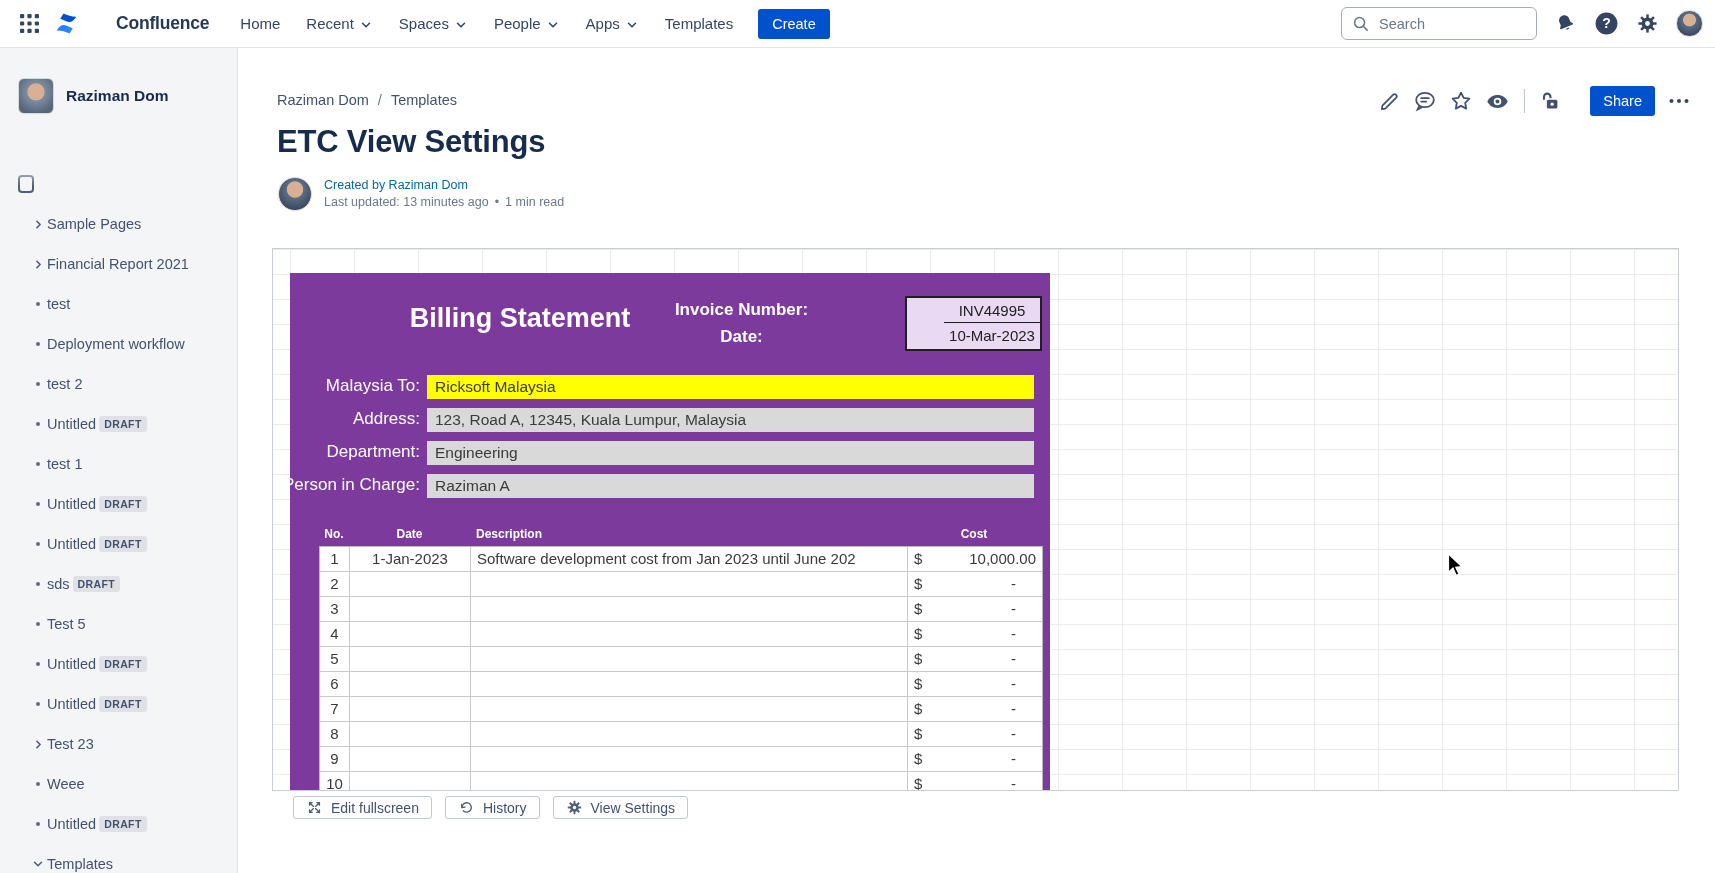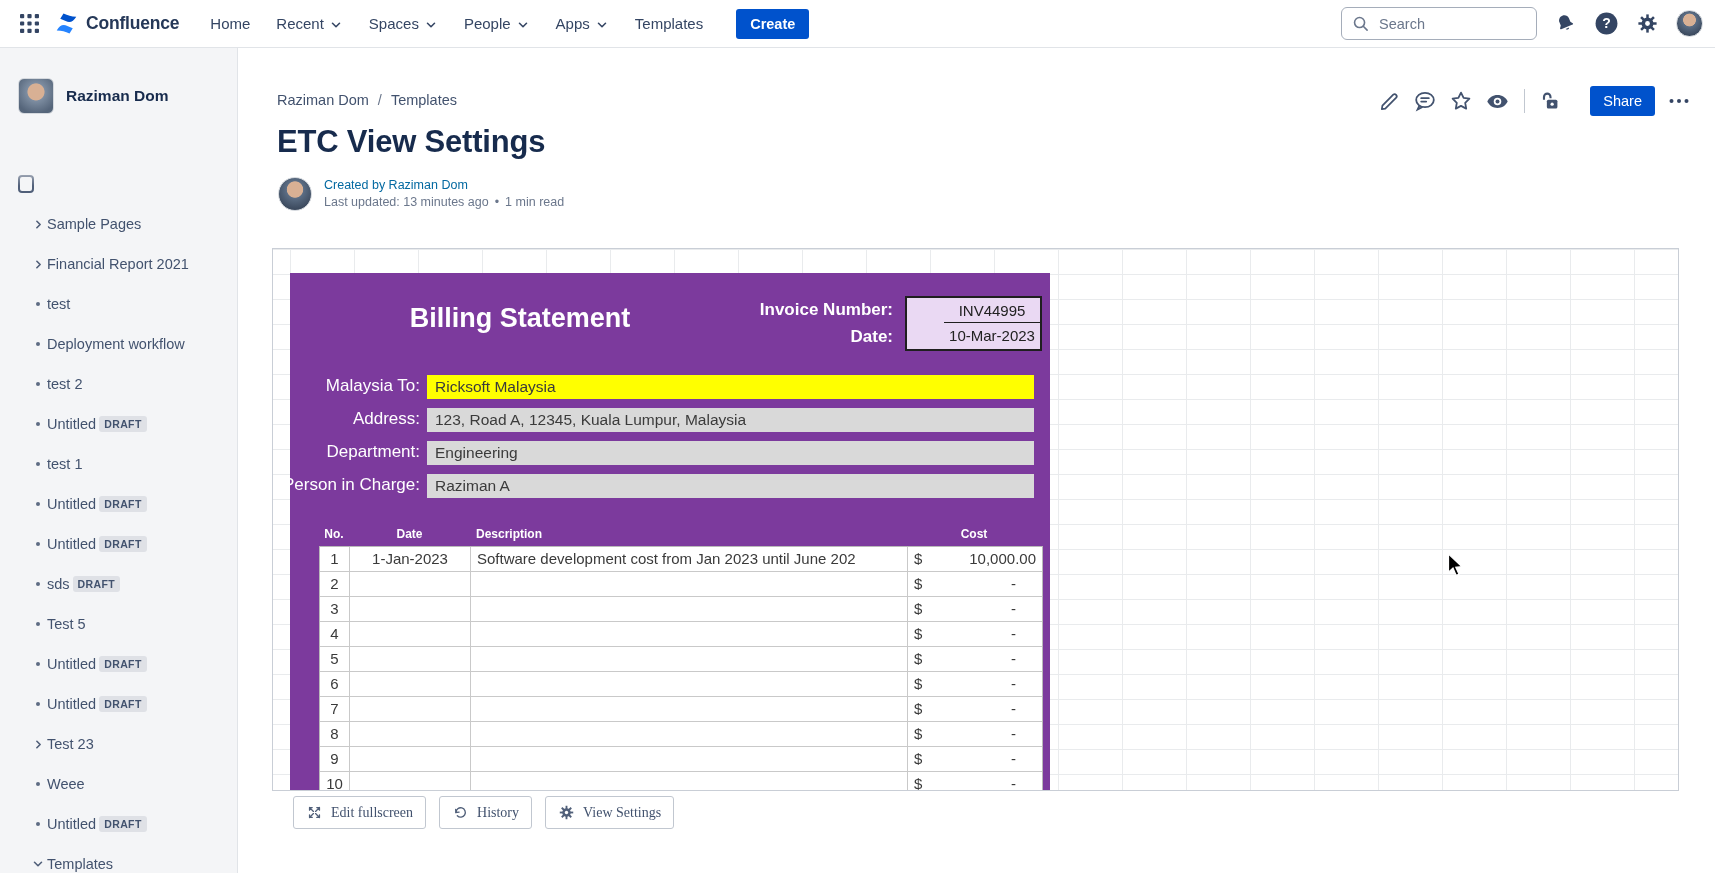--- a/index.html
+++ b/index.html
@@ -16,26 +16,26 @@
   }
   svg{display:block;}
   
   .navbar{
     height:48px;display:flex;align-items:center;justify-content:space-between;
     border-bottom:1px solid var(--line);background:#fff;padding:0 12px 0 14px;position:relative;z-index:5;
   }
   .nav-left{display:flex;align-items:center;gap:10px;}
   .appswitcher{width:30px;height:30px;display:flex;align-items:center;justify-content:center;border-radius:4px;color:#344563;cursor:pointer;}
   .logo{display:flex;align-items:center;gap:7px;margin-right:10px;cursor:pointer;}
-  .logo-text{font-size:17.5px;font-weight:600;color:#253858;letter-spacing:-0.2px;}
+  .logo-text{font-size:17.5px;font-weight:600;color:#253858;letter-spacing:-0.2px;margin-left:30px;}
   .nav-menu{display:flex;align-items:center;gap:4px;}
   .nav-item{display:flex;align-items:center;gap:5px;padding:6px 11px;font-size:15px;color:#344563;border-radius:4px;cursor:pointer;}
   .nav-item svg{margin-top:2px;}
   .create-btn{
-    margin-left:12px;background:var(--accent);color:#fff;font-size:14.5px;font-weight:700;
+    margin-left:4px;background:var(--accent);color:#fff;font-size:14.5px;font-weight:400;
     border:none;border-radius:3px;padding:7px 14px;cursor:pointer;font-family:inherit;
   }
   .nav-right{display:flex;align-items:center;gap:17px;}
   .search-box{
     display:flex;align-items:center;gap:8px;width:196px;height:33px;border:1.5px solid #A5ADBA;
     border-radius:6px;padding:0 10px;color:#6B778C;background:#fff;
   }
   .search-box input{border:none;outline:none;font-size:14.5px;width:100%;color:#344563;font-family:inherit;background:transparent;}
   .search-box input::placeholder{color:#6B778C;}
   .nav-icon{color:#344563;cursor:pointer;display:flex;align-items:center;}
@@ -92,21 +92,21 @@
     position:absolute;left:34px;top:200px;width:1407px;height:543px;
     border:1px solid #C9CED6;background:#fff;overflow:hidden;
     background-image:
       linear-gradient(to right,#E9EBED 1px,transparent 1px),
       linear-gradient(to bottom,#E9EBED 1px,transparent 1px);
     background-size:64px 25px;background-position:17px 0;
   }
   .purple{position:absolute;left:17px;top:24px;width:760px;bottom:-1px;background:var(--purple);overflow:hidden;}
   .sheet-title{position:absolute;left:70px;top:30px;width:320px;text-align:center;
     font-size:27px;font-weight:700;color:#fff;}
-  .inv-labels{position:absolute;left:300px;top:23px;width:303px;text-align:right;
+  .inv-labels{position:absolute;left:300px;top:23px;width:303px;text-align:center;
     color:#fff;font-weight:700;font-size:17px;line-height:27px;}
   .inv-box{position:absolute;left:615px;top:23px;width:137px;height:55px;background:var(--lavender);
     border:2px solid #1f1f1f;padding-left:37px;}
   .inv-cell{height:25px;line-height:25px;text-align:center;font-size:15px;color:#222;}
   .inv-cell.first{border-bottom:1px solid #1f1f1f;}
   .fields{position:absolute;left:0;top:102px;width:751px;}
   .field-row{display:flex;margin-bottom:9px;height:24px;}
   .field-label{position:relative;width:137px;height:24px;overflow:hidden;color:#fff;font-size:17px;}
   .field-label span{position:absolute;right:7px;top:1px;white-space:nowrap;}
   .field-value{width:607px;height:24px;line-height:24px;background:var(--fieldgray);
@@ -121,23 +121,23 @@
   .c-date{width:121px;text-align:center;}
   .c-desc{width:437px;padding-left:6px;white-space:nowrap;overflow:hidden;text-align:left;}
   .c-cost{width:134px;display:flex;justify-content:space-between;padding:0 6px;}
   .thead .c-cost{display:block;text-align:center;padding:0;}
   .trow>div{line-height:24px;font-size:15px;color:#3a3a3a;border-right:1px solid #c9c9c9;height:100%;}
   .trow>div:last-child{border-right:none;}
   .thead>div{border:none;color:#fff;}
   .c-cost .amt.dash{margin-right:20px;}
   
   .macro-buttons{position:absolute;left:55px;top:748px;display:flex;gap:13px;}
-  .macro-btn{display:inline-flex;align-items:center;gap:8px;height:33px;padding:0 12px;
+  .macro-btn{display:inline-flex;align-items:center;gap:8px;height:23px;padding:0 12px;
     background:#fff;border:1px solid #C1C7D0;border-radius:3px;font-size:14px;color:#42526E;
-    cursor:pointer;font-family:Liberation Serif, serif;}
+    cursor:pointer;font-family:Liberation Sans, sans-serif;}
   .macro-btn .bicon{color:#505F79;display:flex;}
   
   .cursor{position:absolute;left:1447px;top:553px;z-index:50;pointer-events:none;}
 </style>
 </head>
 <body>
 
 <header class="navbar">
   <div class="nav-left">
     <div class="appswitcher">

